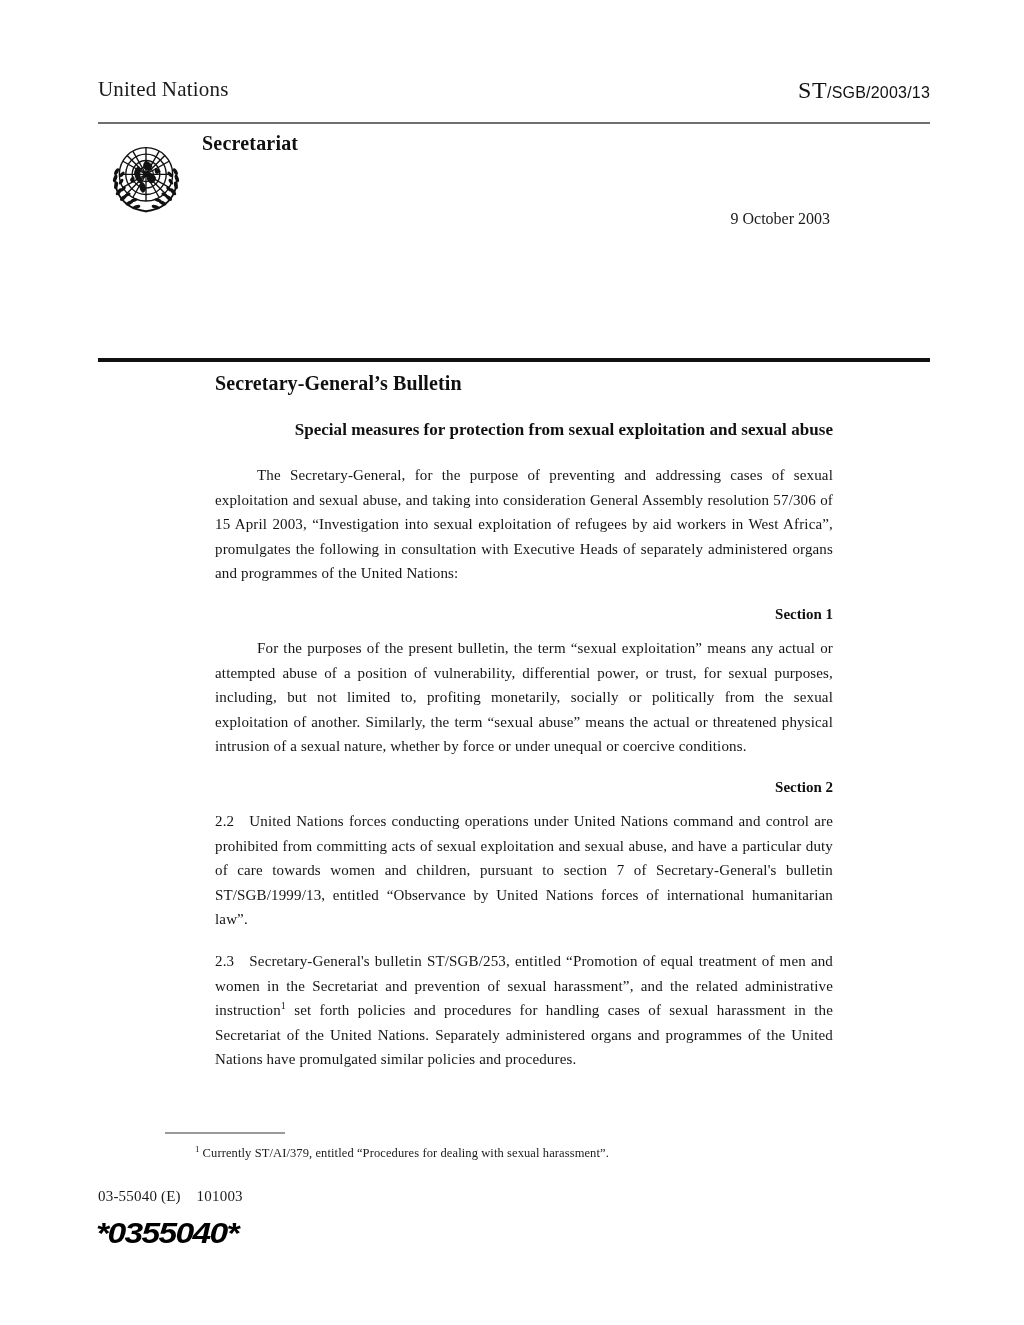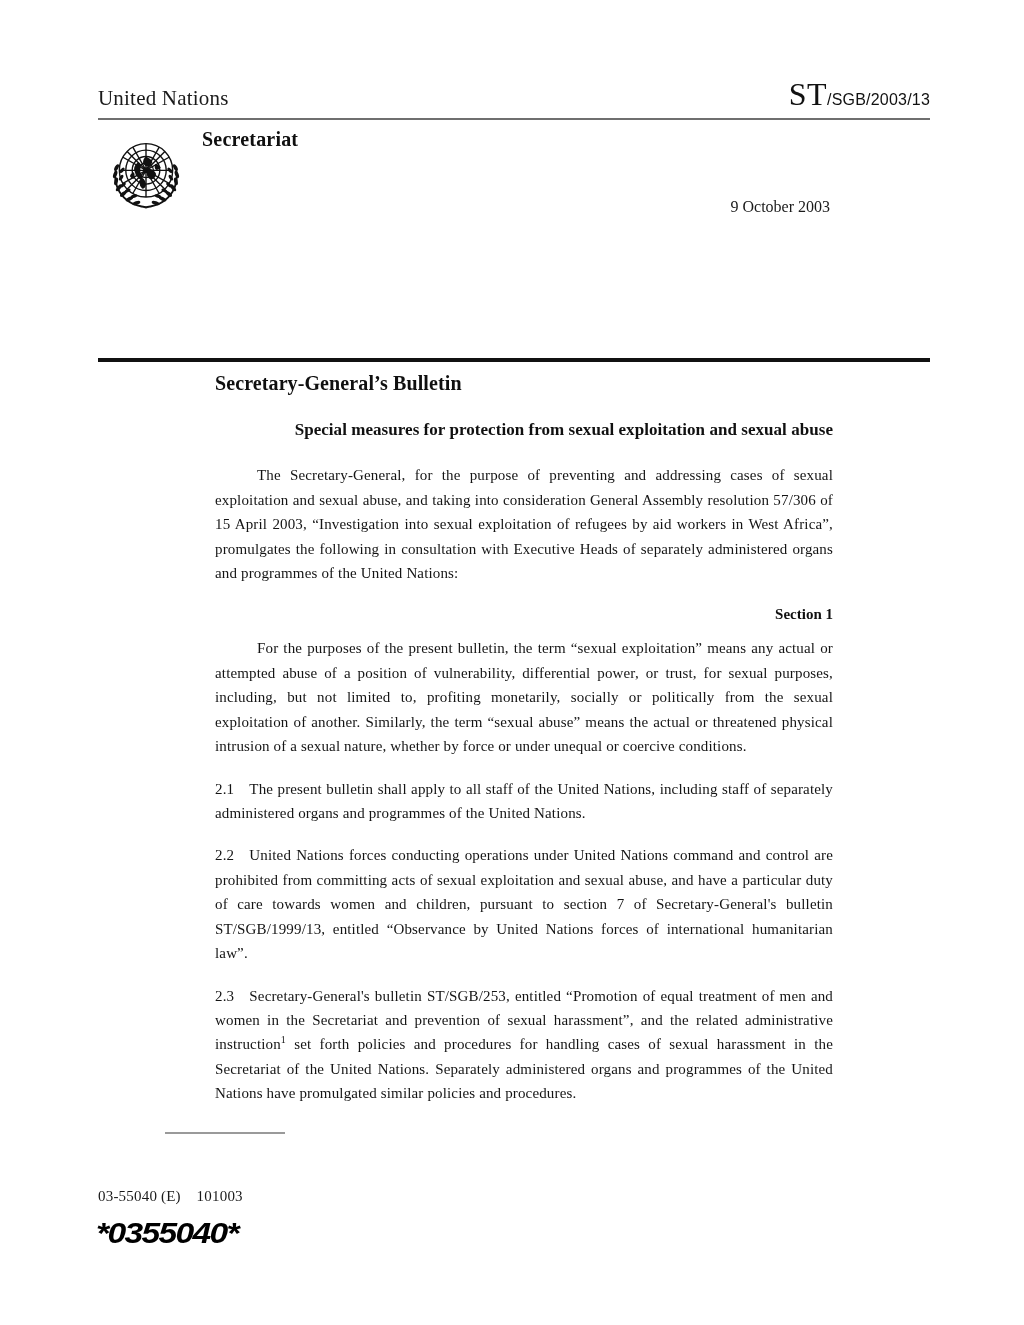--- a/index.html
+++ b/index.html
@@ -23,40 +23,40 @@
 
   
   .masthead {
     position: absolute;
     left: 98px;
     top: 78px;
     width: 832px;
   }
   .masthead-top {
     display: flex;
-    align-items: flex-end;
+    align-items: center;
     justify-content: space-between;
-    padding-bottom: 8px;
+    padding-bottom: 20px;
     gap: 7px;
   }
   .org-name {
     font-family: "Liberation Serif", "DejaVu Serif", serif;
     font-size: 21px;
     letter-spacing: 0.2px;
     color: #1a1a1a;
     line-height: 1.1;
   }
   .symbol-block {
     text-align: right;
     white-space: nowrap;
     line-height: 1;
   }
   .symbol-prefix {
     font-family: "Liberation Serif", "DejaVu Serif", serif;
-    font-size: 32px;
+    font-size: 24px;
     letter-spacing: 0.5px;
     color: #111;
   }
   .symbol-rest {
     font-family: Liberation Sans, sans-serif;
     font-size: 16px;
     letter-spacing: 0.2px;
     color: #111;
   }
   .rule-thin {
@@ -84,21 +84,21 @@
     top: 8px;
     font-family: "Liberation Serif", "DejaVu Serif", serif;
     font-weight: bold;
     font-size: 20px;
     letter-spacing: 0.2px;
     color: #101010;
   }
   .doc-date {
     position: absolute;
     right: 100px;
-    top: 78px;
+    top: 86px;
     font-family: "Liberation Serif", "DejaVu Serif", serif;
     font-size: 16px;
     color: #1a1a1a;
     white-space: nowrap;
   }
 
   
   .rule-thick {
     position: absolute;
     left: 98px;
@@ -313,30 +313,31 @@
     <h2 class="subject-title">Special measures for protection from sexual exploitation and sexual abuse</h2>
 
     <p class="body-text indented">The Secretary-General, for the purpose of preventing and addressing cases of sexual exploitation and sexual abuse, and taking into consideration General Assembly resolution 57/306 of 15 April 2003, “Investigation into sexual exploitation of refugees by aid workers in West Africa”, promulgates the following in consultation with Executive Heads of separately administered organs and programmes of the United Nations:</p>
 
     <div class="section-head">
       <span class="line">Section 1</span>
     </div>
     <p class="body-text indented">For the purposes of the present bulletin, the term “sexual exploitation” means any actual or attempted abuse of a position of vulnerability, differential power, or trust, for sexual purposes, including, but not limited to, profiting monetarily, socially or politically from the sexual exploitation of another. Similarly, the term “sexual abuse” means the actual or threatened physical intrusion of a sexual nature, whether by force or under unequal or coercive conditions.</p>
 
     <div class="section-head">
+      <span class="line">Section 2</span>
     </div>
 
-    <p class="body-text">2.1 The present bulletin shall apply to all staff of the United Nations, including staff of separately administered organs and programmes of the United Nations.</p>
 
     <p class="body-text">2.2 United Nations forces conducting operations under United Nations command and control are prohibited from committing acts of sexual exploitation and sexual abuse, and have a particular duty of care towards women and children, pursuant to section 7 of Secretary-General's bulletin ST/SGB/1999/13, entitled “Observance by United Nations forces of international humanitarian law”.</p>
 
     <p class="body-text"><span>2.3 Secretary-General's bulletin ST/SGB/253, entitled “Promotion of equal treatment of men and women in the Secretariat and prevention of sexual harassment”, and the related administrative instruction</span><span class="fn-ref">1</span><span> set forth policies and procedures for handling cases of sexual harassment in the Secretariat of the United Nations. Separately administered organs and programmes of the United Nations have promulgated similar policies and procedures.</span></p>
   </div>
 
   <div class="footnote-area">
     <div class="footnote-rule"></div>
+    <p class="footnote-text"><span class="fn-marker">1</span><span>Currently ST/AI/379, entitled “Procedures for dealing with sexual harassment”.</span></p>
   </div>
 
   <div class="job-number">03-55040 (E)    101003</div>
 
   <div class="barcode">*0355040*</div>
 
 </div>
 
 </body></html>

